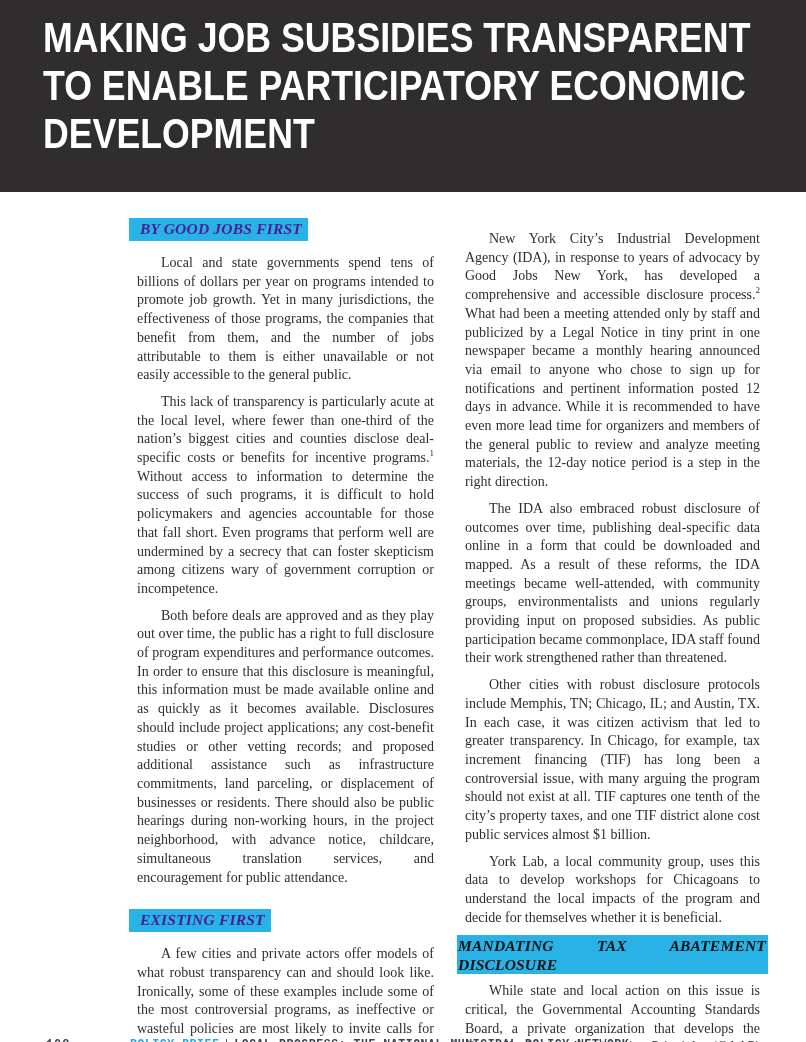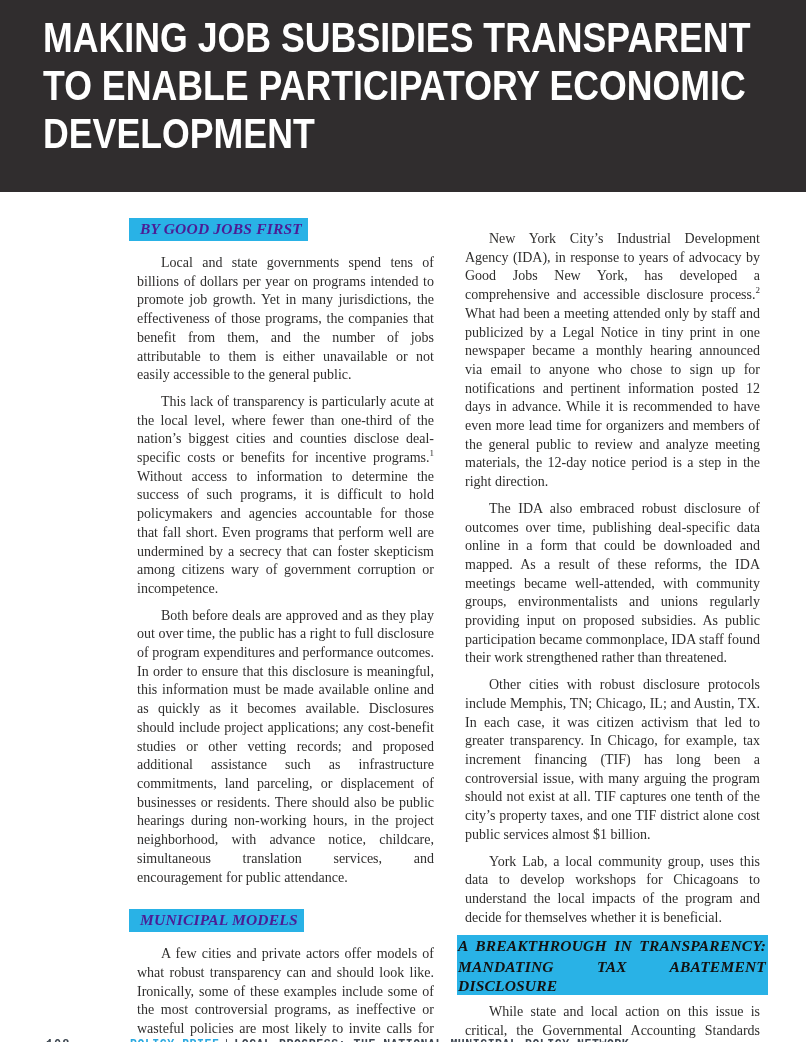--- a/index.html
+++ b/index.html
@@ -66,32 +66,31 @@
 </div>
 
 <div class="col col-left">
   <div>
     <span class="sec-head">BY GOOD JOBS FIRST</span>
   </div>
   <p>Local and state governments spend tens of billions of dollars per year on programs intended to promote job growth. Yet in many jurisdictions, the effectiveness of those programs, the companies that benefit from them, and the number of jobs attributable to them is either unavailable or not easily accessible to the general public.</p>
   <p><span>This lack of transparency is particularly acute at the local level, where fewer than one-third of the nation’s biggest cities and counties disclose deal-specific costs or benefits for incentive programs.</span><sup class="fn">1</sup><span> Without access to information to determine the success of such programs, it is difficult to hold policymakers and agencies accountable for those that fall short. Even programs that perform well are undermined by a secrecy that can foster skepticism among citizens wary of government corruption or incompetence.</span></p>
   <p>Both before deals are approved and as they play out over time, the public has a right to full disclosure of program expenditures and performance outcomes. In order to ensure that this disclosure is meaningful, this information must be made available online and as quickly as it becomes available. Disclosures should include project applications; any cost-benefit studies or other vetting records; and proposed additional assistance such as infrastructure commitments, land parceling, or displacement of businesses or residents. There should also be public hearings during non-working hours, in the project neighborhood, with advance notice, childcare, simultaneous translation services, and encouragement for public attendance.</p>
   <div>
-    <span class="sec-head">MUNICIPAL MODELS</span>
+    <span class="sec-head">EXISTING FIRST</span>
   </div>
   <p>A few cities and private actors offer models of what robust transparency can and should look like. Ironically, some of these examples include some of the most controversial programs, as ineffective or wasteful policies are most likely to invite calls for transparency. However, the protocols described below can do as much to promote effective policies as expose problematic ones.</p>
 </div>
 
 <div class="col col-right">
   <p class="first-right"><b>New York City’s</b><span> Industrial Development Agency (IDA), in response to years of advocacy by Good Jobs New York, has developed a comprehensive and accessible disclosure process.</span><sup class="fn">2</sup><span> What had been a meeting attended only by staff and publicized by a Legal Notice in tiny print in one newspaper became a monthly hearing announced via email to anyone who chose to sign up for notifications and pertinent information posted 12 days in advance. While it is recommended to have even more lead time for organizers and members of the general public to review and analyze meeting materials, the 12-day notice period is a step in the right direction.</span></p>
   <p>The IDA also embraced robust disclosure of outcomes over time, publishing deal-specific data online in a form that could be downloaded and mapped. As a result of these reforms, the IDA meetings became well-attended, with community groups, environmentalists and unions regularly providing input on proposed subsidies. As public participation became commonplace, IDA staff found their work strengthened rather than threatened.</p>
   <p><span>Other cities with robust disclosure protocols include </span><b>Memphis, TN; Chicago, IL; and Austin, TX</b><span>. In each case, it was citizen activism that led to greater transparency. In Chicago, for example, tax increment financing (TIF) has long been a controversial issue, with many arguing the program should not exist at all. TIF captures one tenth of the city’s property taxes, and one TIF district alone cost public services almost $1 billion.</span></p>
   <p>York Lab, a local community group, uses this data to develop workshops for Chicagoans to understand the local impacts of the program and decide for themselves whether it is beneficial.</p>
   <div class="sec-head-block">
-    <span class="sec-head-line">A BREAKTHROUGH IN TRANSPARENCY:</span>
     <span class="sec-head-line last">MANDATING TAX ABATEMENT DISCLOSURE</span>
   </div>
   <p>While state and local action on this issue is critical, the Governmental Accounting Standards Board, a private organization that develops the Generally Accepted Accounting Principles (GAAP) used by local and state</p>
 </div>
 
 <div class="footer">
   <div class="page-num">108</div>
   <div class="footer-line">
     <span class="brief-label">POLICY BRIEF</span><span class="footer-sep">|</span><span>LOCAL PROGRESS: THE NATIONAL MUNICIPAL POLICY NETWORK</span>
   </div>

